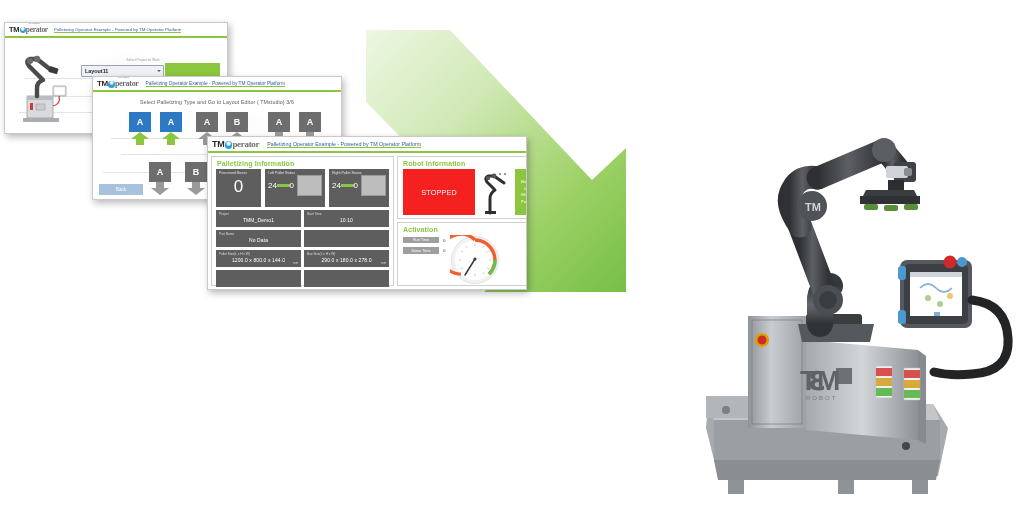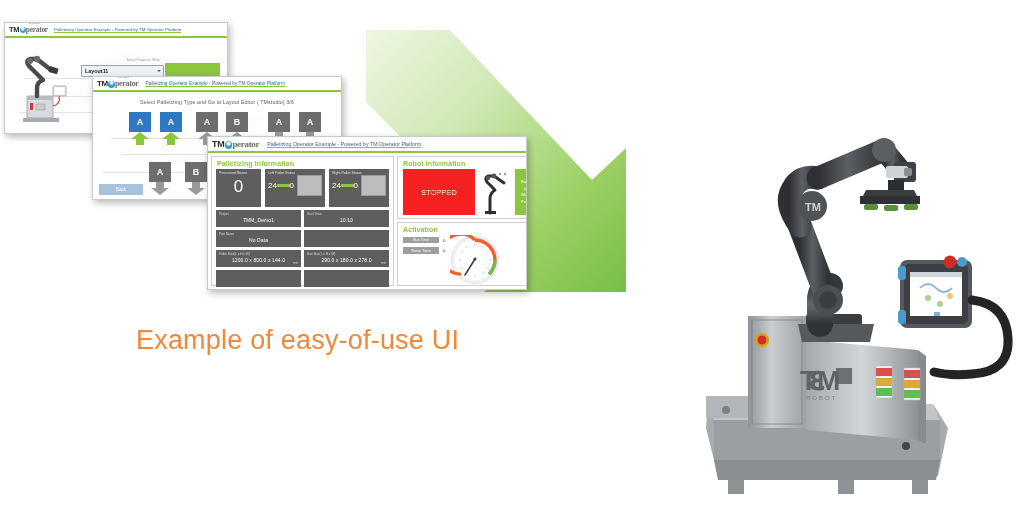--- a/index.html
+++ b/index.html
@@ -489,21 +489,20 @@
               <line x1="25" y1="24" x2="15" y2="40" stroke="#3b3b3b" stroke-width="1.5" stroke-linecap="round"></line>
               <circle cx="25" cy="24" r="1.6" fill="#3b3b3b"></circle>
             </svg>
           </div>
         </div>
 
       </div>
     </div>
   </div>
 
-  <div id="caption">Example of easy-of-use UI</div>
 
   <svg id="robot" viewBox="0 0 340 366">
     <defs>
       <linearGradient id="metal" x1="0" y1="0" x2="1" y2="0">
         <stop offset="0%" stop-color="#8f9296"></stop>
         <stop offset="40%" stop-color="#c9ccd0"></stop>
         <stop offset="100%" stop-color="#9da1a6"></stop>
       </linearGradient>
       <linearGradient id="metal2" x1="0" y1="0" x2="1" y2="0">
         <stop offset="0%" stop-color="#a5a9ad"></stop>

